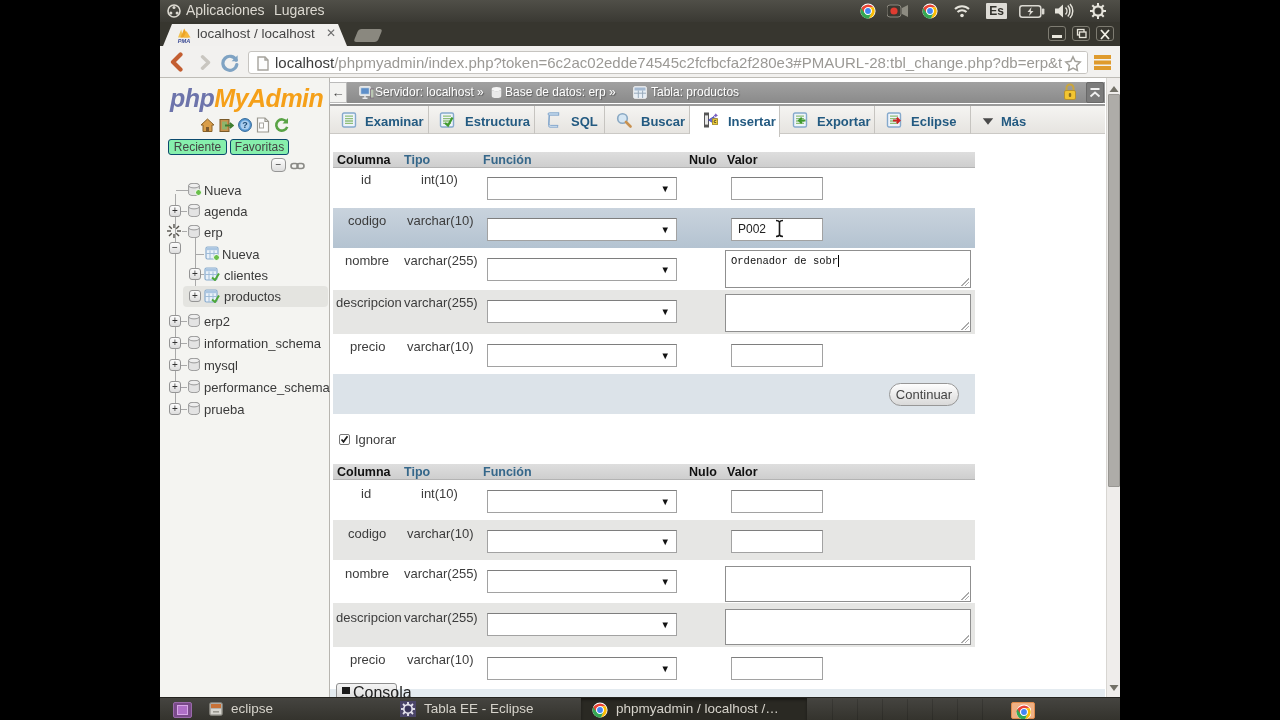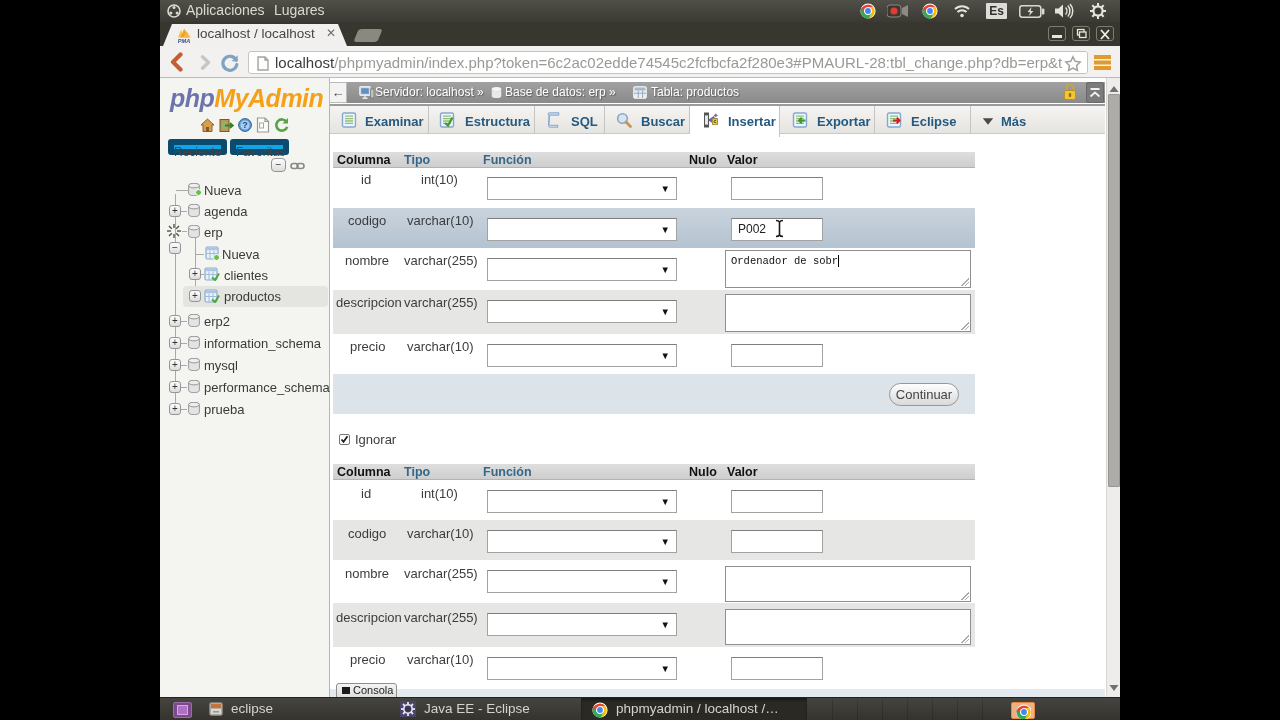--- a/index.html
+++ b/index.html
@@ -9,21 +9,21 @@
 #panel{position:absolute;left:0;top:0;width:960px;height:22px;background:linear-gradient(#504f48,#3a3933);color:#dcd9d1;font-size:14px}
 #panel .mtxt{position:absolute;top:2px}
 
 #tabbar{position:absolute;left:0;top:22px;width:960px;height:24px;background:#37362f}
 #tab1{position:absolute;left:3px;top:2px;width:184px;height:22px;background:#f1f0ee;clip-path:polygon(9px 0,175px 0,184px 22px,0 22px);border-radius:4px 4px 0 0}
 
 #toolbar{position:absolute;left:0;top:46px;width:960px;height:32px;background:#f2f1ef;border-bottom:1px solid #bebcb6}
 #urlbox{position:absolute;left:88px;top:5px;width:840px;height:23px;background:#fff;border:1px solid #c6c4c0;border-radius:3px;overflow:hidden;white-space:nowrap}
 
 #sidebar{position:absolute;left:0;top:78px;width:170px;height:619px;background:#f4f4f1;border-right:1px solid #b7b5b0;font-size:13px;color:#3a3a3a}
-.navbtn{position:absolute;height:16px;background:#0ea5e9;border:6px solid #0c4a6e;border-radius:3px;font-size:12px;color:#444;text-align:center;line-height:14px}
+.navbtn{position:absolute;height:16px;background:#86efac;border:1px solid #0c4a6e;border-radius:3px;font-size:12px;color:#444;text-align:center;line-height:14px}
 .pm{position:absolute;width:12px;height:12px;background:linear-gradient(#fdfdfd,#ddd);border:1px solid #959595;border-radius:3px;line-height:9px;text-align:center;font-size:10px;color:#333}
 .cyl{position:absolute;width:12px}
 .treetxt{position:absolute;white-space:nowrap}
 .tline{position:absolute;background:#a9a9a9}
 
 #main{position:absolute;left:170px;top:78px;width:775px;height:619px;background:#fff}
 #crumb{position:absolute;left:0;top:4px;width:775px;height:21px;background:linear-gradient(#a1a1a1,#8a8a8a);color:#fff;font-size:12px;text-shadow:1px 1px 1px rgba(40,40,40,.5)}
 #menurow{position:absolute;left:0;top:26px;width:775px;height:30px;background:linear-gradient(#f5f4f2,#e6e4e0);border-top:2px solid #9b9b9b;border-bottom:1px solid #cbc9c5}
 .ptab{position:absolute;top:0;height:28px;border-right:1px solid #c6c4c0;color:#235a81;font-weight:bold;font-size:13px}
 .ptab span{position:absolute;top:8px}
@@ -472,21 +472,21 @@
     <div class="sel" style="top:535px"></div>
     <div class="txa" style="top:531px;height:36px">
         <div class="rsz"></div>
       </div>
     <span class="ftxt" style="left:20px;top:574px">precio</span>
       <span class="ftxt" style="left:77px;top:574px">varchar(10)</span>
     <div class="sel" style="top:579px"></div>
       <div class="inp" style="top:579px"></div>
 
     <div class="abs" style="left:0;top:611px;width:775px;height:8px;background:#e4ebf0"></div>
-    <div class="abs" style="left:6px;top:605px;width:61px;height:24px;background:linear-gradient(#f4f4f4,#d0d0d0);border:1px solid #8f8f8f;border-radius:3px 3px 0 0;font-size:11px;color:#222">
+    <div class="abs" style="left:6px;top:605px;width:61px;height:24px;background:linear-gradient(#f4f4f4,#d0d0d0);border:1px solid #8f8f8f;border-radius:3px 3px 0 0;font-size:16px;color:#222">
         <span class="abs" style="left:5px;top:3px;width:8px;height:7px;background:#1a1a1a"></span>
         <span class="abs" style="left:16px;top:0px">Consola</span>
       </div>
   </div>
   <div id="vscroll">
     <svg class="abs" style="left:2px;top:7px" width="10" height="8" viewBox="0 0 10 8">
         <path d="M5 1 L9.5 7 L.5 7 Z" fill="#737168"></path>
       </svg>
     <div class="abs" style="left:1px;top:16px;width:12px;height:393px;background:#aeaca8;border:1px solid #989692;border-radius:1px"></div>
     <svg class="abs" style="left:2px;top:606px" width="10" height="8" viewBox="0 0 10 8">
@@ -514,21 +514,21 @@
           <path d="M8 12.6 L8 15"></path>
           <path d="M1 8 L3.4 8"></path>
           <path d="M12.6 8 L15 8"></path>
           <path d="M3 3 L4.8 4.8"></path>
           <path d="M11.2 11.2 L13 13"></path>
           <path d="M13 3 L11.2 4.8"></path>
           <path d="M4.8 11.2 L3 13"></path>
         </g>
         <circle cx="8" cy="8" r="2.8" fill="#39345a"></circle>
       </svg>
-    <span class="abs" style="left:264px;top:3px">Java EE - Eclipse</span>
+    <span class="abs" style="left:264px;top:3px">Tabla EE - Eclipse</span>
     <div class="abs" style="left:421px;top:0;width:226px;height:23px;background:#2a2923;box-shadow:inset 0 2px 3px rgba(0,0,0,.4)"></div>
     <svg class="abs" style="left:432px;top:4px" width="16" height="16">
         <use href="#chrome"></use>
       </svg>
     <span class="abs" style="left:456px;top:3px">phpmyadmin / localhost /…</span>
     <span class="abs" style="left:672px;top:1px;width:1px;height:22px;background:rgba(0,0,0,.15)"></span>
       <span class="abs" style="left:697px;top:1px;width:1px;height:22px;background:rgba(0,0,0,.15)"></span>
       <span class="abs" style="left:722px;top:1px;width:1px;height:22px;background:rgba(0,0,0,.15)"></span>
       <span class="abs" style="left:747px;top:1px;width:1px;height:22px;background:rgba(0,0,0,.15)"></span>
       <span class="abs" style="left:772px;top:1px;width:1px;height:22px;background:rgba(0,0,0,.15)"></span>

